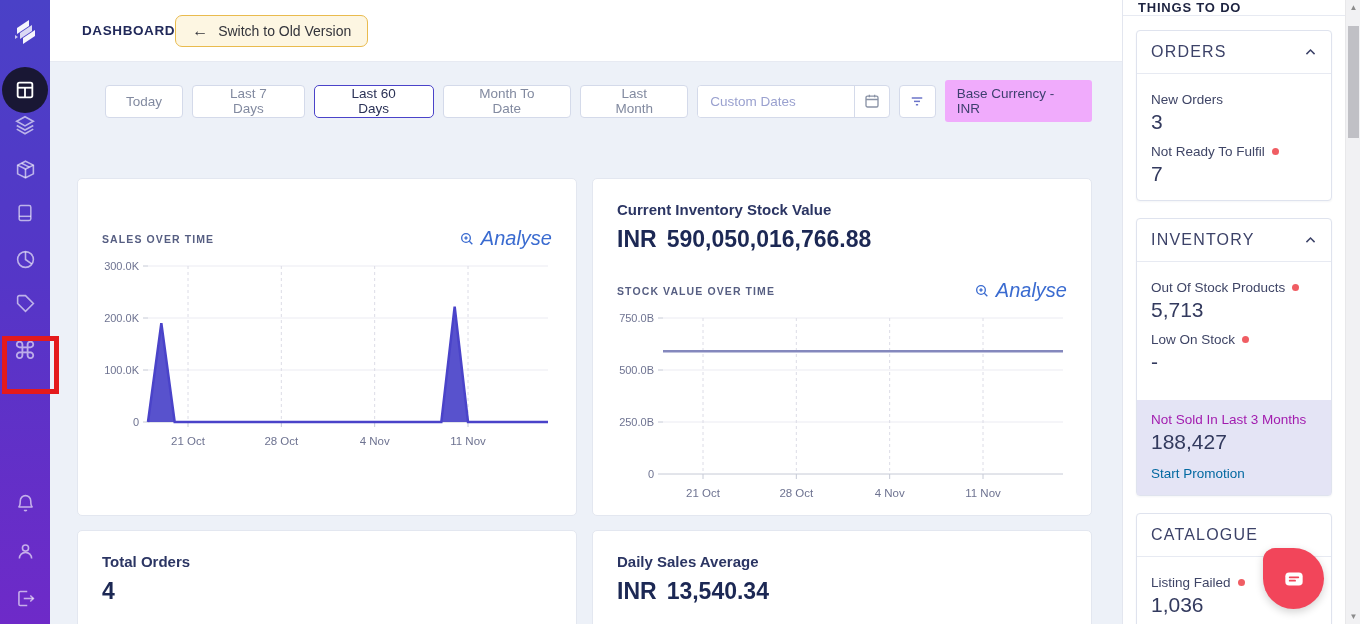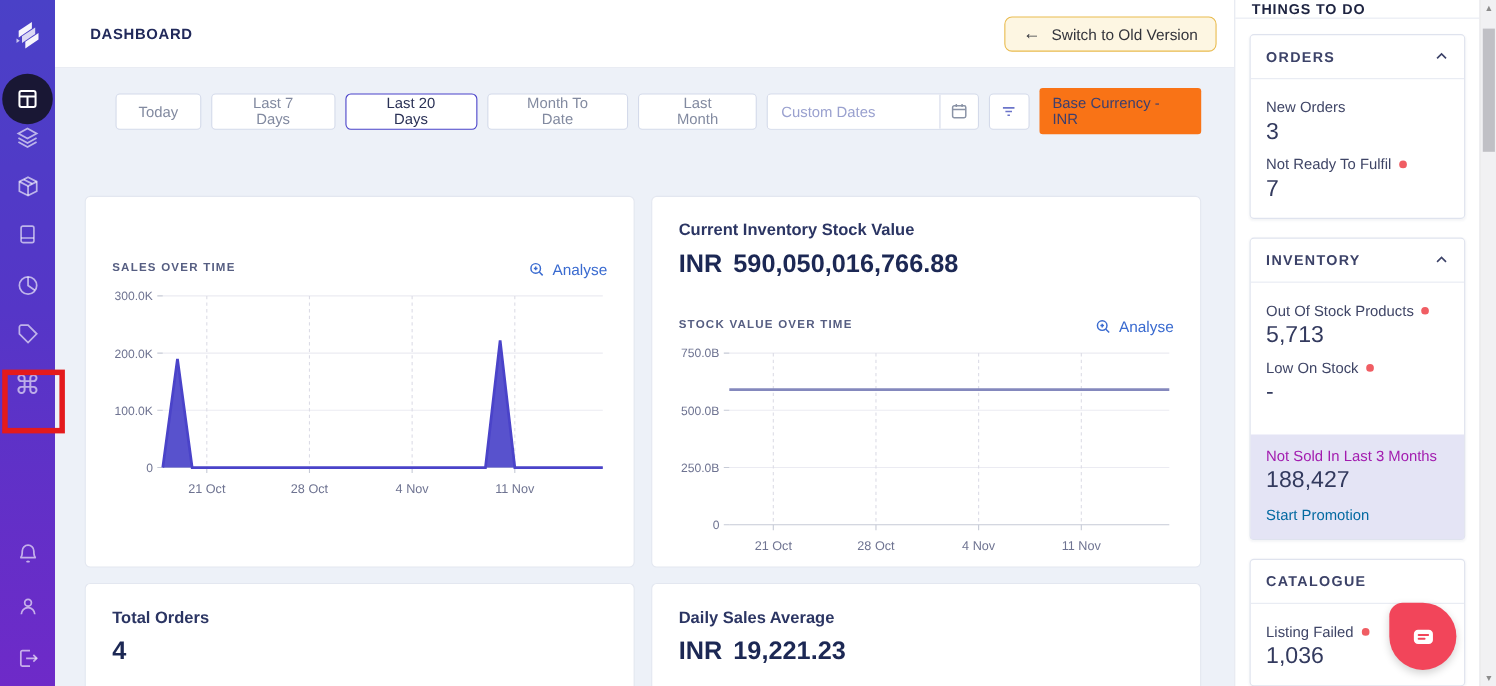--- a/index.html
+++ b/index.html
@@ -15,65 +15,65 @@
   .sb-icon { position:absolute; left:0; width:50px; display:flex; justify-content:center; align-items:center;
     height:30px; color:rgba(255,255,255,.62); cursor:pointer; }
   .sb-icon svg { stroke:rgba(255,255,255,.62); }
   .cmd-glyph { font-size:24px; color:rgba(255,255,255,.6); line-height:1; }
   .red-box { position:absolute; left:2px; top:336px; width:57px; height:58px;
     border:5px solid #e41a1c; z-index:50; pointer-events:none; }
 
   
   .main { width:1072px; flex:0 0 1072px; display:flex; flex-direction:column; background:#edf1f8; }
   .topbar { height:62px; background:#fff; border-bottom:1px solid #e7eaf2; display:flex;
-    align-items:center; justify-content:space-between; padding:0 16px 0 32px; }
+    align-items:center; justify-content:flex-start; padding:0 16px 0 32px; }
   .page-title { font-size:13.5px; font-weight:bold; letter-spacing:.6px; color:#21295a; }
   .switch-btn { display:flex; align-items:center; gap:10px; background:#fdf6e2; border:1px solid #e9bb4e;
     border-radius:7px; padding:7px 16px; font-size:14px; color:#33343b; cursor:pointer; }
   .switch-btn .arr { font-size:16px; line-height:1; }
 
   .content { flex:1; padding:18px 30px 0 27px; overflow:hidden; }
   .filter-row { display:flex; align-items:center; gap:9px;padding-left:28px; }
   .f-btn { background:#fff; border:1px solid #d4daea; border-radius:4px; height:33px; padding:0 20px;
     font-size:13.5px; color:#828aa0; cursor:pointer; font-family:inherit; }
   .f-btn.sel { border:1.5px solid #4a43c9; color:#2a3156; border-radius:5px; }
   .date-input { display:flex; align-items:stretch; background:#fff; border:1px solid #d4daea;
     border-radius:4px; height:33px; overflow:hidden; }
   .date-input input { border:0; outline:0; width:156px; padding:0 12px; font-size:13.5px;
     color:#394062; font-family:inherit; }
   .date-input input::placeholder { color:#9aa1cf; }
   .cal-seg { width:37px; border-left:1px solid #d4daea; display:flex; align-items:center; justify-content:center; cursor:pointer; }
   .filter-btn { width:37px; height:33px; background:#fff; border:1px solid #d4daea; border-radius:4px;
     display:flex; align-items:center; justify-content:center; cursor:pointer; }
-  .currency-badge { margin-left:auto; background:#f97316; color:#3d3f6e; font-size:13.5px;
+  .currency-badge { margin-left:auto; background:#f0abfc; color:#3d3f6e; font-size:13.5px;
     padding:6px 12px; border-radius:3px; }
 
   .cards-grid { display:grid; grid-template-columns:500px 500px; gap:14px 15px; margin-top:56px; }
   .card { background:#fff; border:1px solid #e3e7f0; border-radius:5px; padding:22px 24px; }
   .card.chart-card { height:338px; }
   .card.small-card { height:180px; }
   .c-title { font-size:15px; font-weight:bold; color:#2b3563; }
   .c-value { font-size:23px; font-weight:bold; color:#1c2854; margin-top:8px; }
   .c-value .cur { margin-right:10px; }
-  .sec-row { display:flex; justify-content:space-between; margin-top:36px; }
+  .sec-row { display:flex; align-items:center; justify-content:space-between; margin-top:26px; }
   .sec-label { font-size:10.5px; font-weight:bold; letter-spacing:1.1px; color:#565e82; }
-  .analyse { display:flex; align-items:center; gap:6px; color:#3a6bd0; font-size:14px; cursor:pointer; }
+  .analyse { display:flex; align-items:center; gap:6px; color:#3a6bd0; font-size:20px; cursor:pointer;font-style:italic; }
   .chart-svg { width:452px; height:200px; margin-top:4px; display:block; }
 
   
   .panel { width:223px; flex:0 0 223px; background:#fff; border-left:1px solid #e3e6ef;
     display:flex; flex-direction:column; }
   .panel-head { height:62px; border-bottom:1px solid #e7eaf2; display:flex; align-items:center; padding:0 15px; }
   .panel-title { font-size:13px; font-weight:bold; letter-spacing:.8px; color:#1d2340; }
   .panel-body { padding:14px 13px 0 13px; display:flex; flex-direction:column; gap:17px; }
   .todo-card { border:1px solid #dfe3ee; border-radius:4px; background:#fff;
     box-shadow:0 1px 2px rgba(40,50,90,.05); }
   .todo-head { display:flex; align-items:center; justify-content:space-between; padding:12px 14px;
     border-bottom:1px solid #e7eaf2; cursor:pointer; }
-  .todo-head .t { font-size:13px; font-weight:bold; letter-spacing:1.2px; color:#3c4268;text-align:right; }
+  .todo-head .t { font-size:16px; font-weight:normal; letter-spacing:1.2px; color:#3c4268;text-align:right; }
   .todo-items { padding:8px 14px 14px 14px; }
   .todo-item { margin-top:10px; cursor:pointer; }
   .ti-label { font-size:13.5px; color:#3f4566; display:flex; align-items:center; gap:7px; }
   .dot { width:7px; height:7px; border-radius:50%; background:#f05d63; display:inline-block; }
   .ti-value { font-size:21px; color:#333a5e; margin-top:3px; }
   .todo-highlight { background:#e4e4f5; padding:12px 14px 14px 14px; margin-top:12px; cursor:pointer; }
   .todo-highlight .ti-label { color:#a21caf; }
   .todo-highlight .action { font-size:13.5px; color:#0369a1; margin-top:12px; }
 
   
@@ -173,21 +173,21 @@
         <span class="arr">←</span>
         <span>Switch to Old Version</span>
       </button>
     </div>
 
     <div class="content">
 
       <div class="filter-row">
         <button class="f-btn">Today</button>
         <button class="f-btn">Last 7 Days</button>
-        <button class="f-btn sel">Last 20 Days</button>
+        <button class="f-btn sel">Last 60 Days</button>
         <button class="f-btn">Month To Date</button>
         <button class="f-btn">Last Month</button>
         <div class="date-input">
           <input type="text" placeholder="Custom Dates" style="">
           <div class="cal-seg">
             <svg viewBox="0 0 24 24" width="18" height="18" fill="none" stroke="#8a93a6" stroke-width="1.8">
               <rect x="4" y="5.5" width="16" height="14.5" rx="2"></rect>
                 <line x1="4" y1="10" x2="20" y2="10"></line>
                 <line x1="8.5" y1="3.5" x2="8.5" y2="7"></line>
                 <line x1="15.5" y1="3.5" x2="15.5" y2="7"></line>
@@ -296,21 +296,21 @@
         </div>
 
         <div class="card small-card">
           <div class="c-title">Total Orders</div>
           <div class="c-value">4</div>
         </div>
 
         <div class="card small-card">
           <div class="c-title">Daily Sales Average</div>
           <div class="c-value">
-            <span class="cur">INR</span><span>19,221.23</span>
+            <span class="cur">INR</span><span>13,540.34</span>
           </div>
         </div>
 
       </div>
     </div>
   </div>
 
   <aside class="panel">
     <div class="panel-head">
       <span class="panel-title">THINGS TO DO</span>

